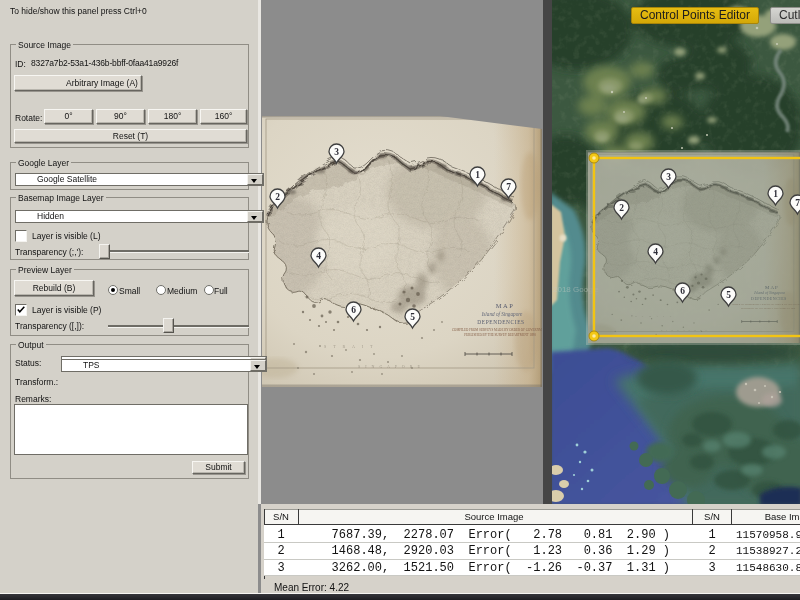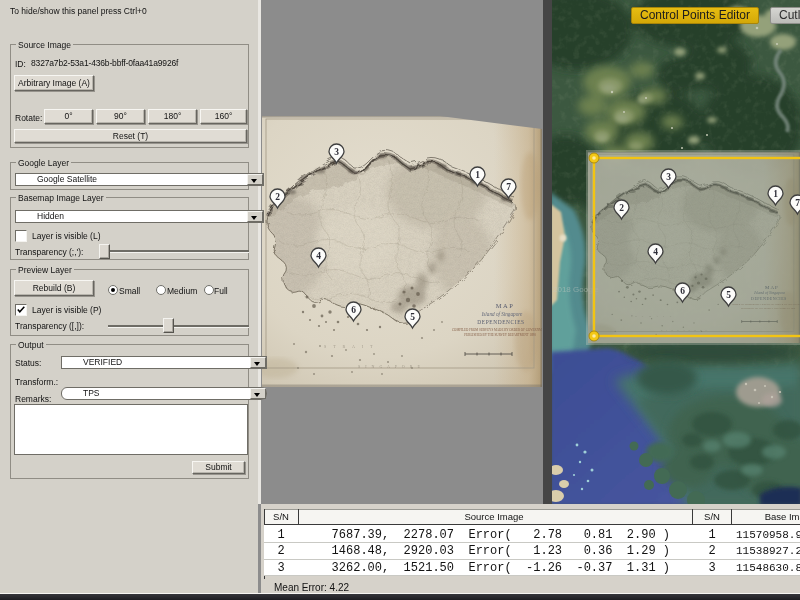--- a/index.html
+++ b/index.html
@@ -406,21 +406,21 @@
   <div class="abs" style="left:770px;top:7px;width:62px;height:15px;background:linear-gradient(#d6d6d2,#bcbcb8);
        border:1px solid #8f8f8b;border-radius:2px;line-height:15px;font-size:12px;color:#2c2c2c;padding-left:8px;white-space:nowrap;overflow:hidden;">Cutline Editor</div>
 
   <div id="panel">
     <div class="abs" style="left:10px;top:6px;">To hide/show this panel press Ctrl+0</div>
 
     <div class="grp" style="top:44px;height:102px;">
       <div class="grplbl">Source Image</div>
       <div class="abs" style="left:4px;top:14px;">ID:</div>
       <div class="abs" style="left:20px;top:13px;letter-spacing:-0.16px;">8327a7b2-53a1-436b-bbff-0faa41a9926f</div>
-      <div class="btn" style="left:3px;top:30px;width:78px;height:14px;line-height:14px;">Arbitrary Image (A)</div>
+      <div class="btn" style="left:3px;top:30px;width:78px;height:14px;line-height:14px;padding-left:48px;">Arbitrary Image (A)</div>
       <div class="abs" style="left:4px;top:68px;">Rotate:</div>
       <div class="btn" style="left:33px;top:64px;width:47px;height:13px;line-height:13px;">0°</div>
       <div class="btn" style="left:85px;top:64px;width:47px;height:13px;line-height:13px;">90°</div>
       <div class="btn" style="left:137px;top:64px;width:47px;height:13px;line-height:13px;">180°</div>
       <div class="btn" style="left:189px;top:64px;width:45px;height:13px;line-height:13px;">160°</div>
       <div class="btn" style="left:3px;top:84px;width:231px;height:12px;line-height:12px;">Reset (T)</div>
     </div>
 
     <div class="grp" style="top:162px;height:26px;">
       <div class="grplbl">Google Layer</div>
@@ -468,21 +468,21 @@
 
     <div class="grp" style="top:344px;height:133px;">
       <div class="grplbl">Output</div>
       <div class="abs" style="left:4px;top:13px;">Status:</div>
       <div class="combo" style="left:50px;top:11px;width:183px;">VERIFIED
         <div class="cbtn">
             <div class="carr"></div>
           </div>
       </div>
       <div class="abs" style="left:4px;top:32px;">Transform.:</div>
-      <div class="combo" style="left:50px;top:42px;width:183px;border-radius:6px;">TPS
+      <div class="combo" style="left:50px;top:14px;width:183px;">TPS
         <div class="cbtn">
             <div class="carr"></div>
           </div>
       </div>
       <div class="abs" style="left:4px;top:49px;">Remarks:</div>
       <div class="abs" style="left:3px;top:59px;width:232px;height:49px;background:#fff;border:1px solid #6f6d66;"></div>
       <div class="btn" style="left:181px;top:116px;width:51px;height:11px;line-height:11px;">Submit</div>
     </div>
   </div>
 

